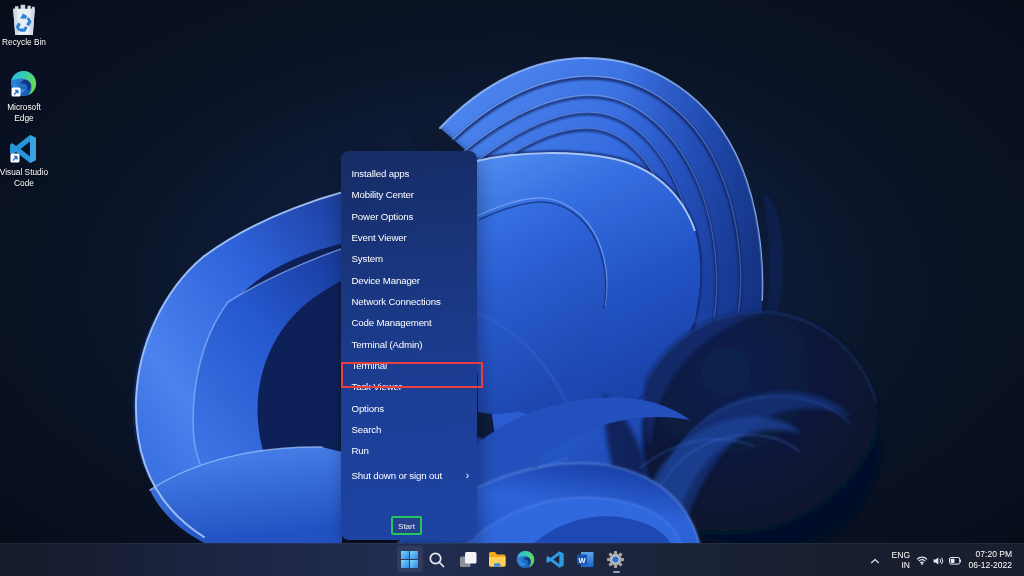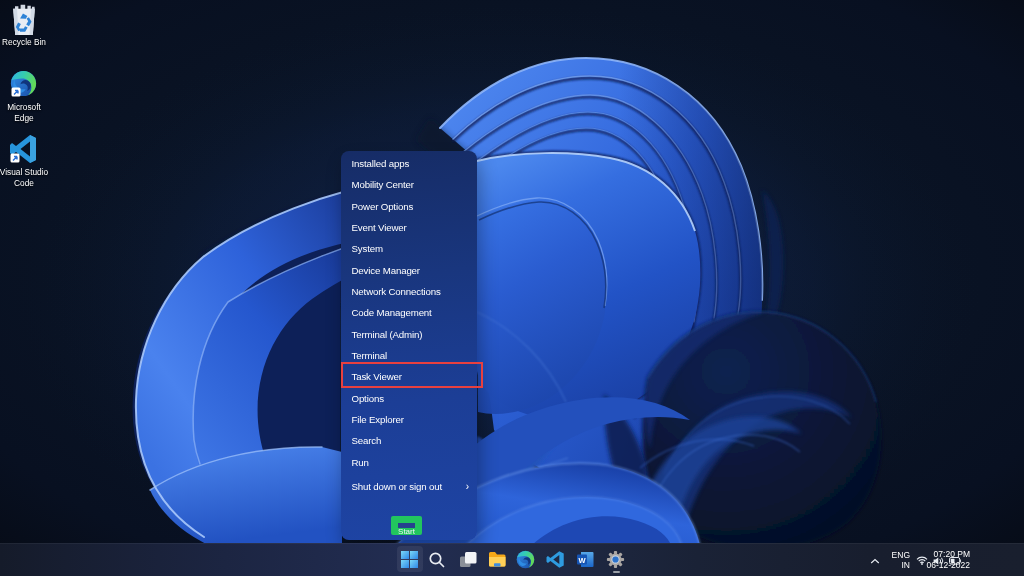--- a/index.html
+++ b/index.html
@@ -8,26 +8,26 @@
   #screen { position:relative; width:1024px; height:576px; overflow:hidden; }
   #wall { position:absolute; left:0; top:0; }
 
   
   .dicon { position:absolute; width:86px; text-align:center; color:#fff; font-size:8.3px; }
   .dicon .lbl { text-shadow:0 1px 2px rgba(0,0,0,.9); line-height:10.5px; }
 
   
   #menu { position:absolute; left:341px; top:151px; width:136px; height:389px;
     background:linear-gradient(175deg,#162c66 0%, #19367e 32%, #1c3e96 64%, #1e44a4 100%);
-    border-radius:8px; box-shadow:3px 10px 18px rgba(0,0,0,.32); padding-top:2px; }
+    border-radius:8px; box-shadow:3px 10px 18px rgba(0,0,0,.32); padding-top:12px; }
   .mi { height:21.33px; line-height:21.33px; padding-left:10.5px; color:#fff; font-size:9.7px; letter-spacing:-0.15px; white-space:nowrap; }
   .msep { height:3.5px; }
   #redbox { position:absolute; left:341px; top:361.5px; width:142px; height:26px; border:2.5px solid #e8403f; }
   #tooltip { position:absolute; left:391px; top:515.5px; width:31px; height:19px; background:#26418e;
-    border:7px solid #22c55e; border-radius:2px; color:#eef2fa; font-size:8px; text-align:center; line-height:17px; }
+    border:2px solid #22c55e; border-radius:2px; color:#eef2fa; font-size:8px; text-align:center; line-height:17px; }
 
   
   #taskbar { position:absolute; left:0; top:543px; width:1024px; height:33px;
     background:linear-gradient(90deg,#151b2a 0%, #1c2542 22%, #222d52 40%, #1f2945 52%, #1a2236 68%, #181e2e 85%, #191f2e 100%); border-top:1px solid rgba(255,255,255,0.05); }
   .tbi { position:absolute; top:547px; width:25px; height:25px; display:flex; align-items:center; justify-content:center; }
   #startHl { position:absolute; left:397px; top:546px; width:26px; height:26px; background:rgba(255,255,255,.07); border-radius:4px; }
   .tray { position:absolute; color:#fff; }
   .tray svg { display:block; }
 </style>
 </head>
@@ -231,21 +231,20 @@
     <div class="mi">Power Options</div>
     <div class="mi">Event Viewer</div>
     <div class="mi">System</div>
     <div class="mi">Device Manager</div>
     <div class="mi">Network Connections</div>
     <div class="mi">Code Management</div>
     <div class="mi">Terminal (Admin)</div>
     <div class="mi">Terminal</div>
     <div class="mi">Task Viewer</div>
     <div class="mi">Options</div>
-    <div class="mi">File Explorer</div>
     <div class="mi">Search</div>
     <div class="mi">Run</div>
     <div class="msep"></div>
     <div class="mi">Shut down or sign out <span style="float:right;margin-right:8px;font-size:10px;">›</span></div>
   </div>
   <div id="redbox"></div>
   <div id="tooltip">Start</div>
 
   <div id="taskbar"></div>
   <div id="startHl"></div>
@@ -360,14 +359,14 @@
       <path d="M6.8 2.1 a2.8 2.8 0 0 1 0 3.8 M8.5 0.8 a5 5 0 0 1 0 6.4" stroke="#e8ecf2" stroke-width="1" fill="none"></path>
     </svg>
   </div>
   <div class="tray" style="left:948.5px;top:556.5px;">
     <svg width="12" height="8" viewBox="0 0 12 8">
       <rect x="0.5" y="0.5" width="10.2" height="6.6" rx="1.6" fill="none" stroke="#e8ecf2" stroke-width="1"></rect>
       <rect x="1.7" y="1.7" width="3.8" height="4.2" rx="0.8" fill="#e8ecf2"></rect>
       <rect x="11.1" y="2.2" width="0.9" height="3.2" rx="0.45" fill="#e8ecf2"></rect>
     </svg>
   </div>
-  <div class="tray" style="left:888px;top:548.5px;width:82px;text-align:right;font-size:8.5px;line-height:11.8px;">07:20 PM<br>06-12-2022</div>
+  <div class="tray" style="left:930px;top:548.5px;width:82px;text-align:right;font-size:8.5px;line-height:11.8px;">07:20 PM<br>06-12-2022</div>
 </div>
 
 </body></html>

